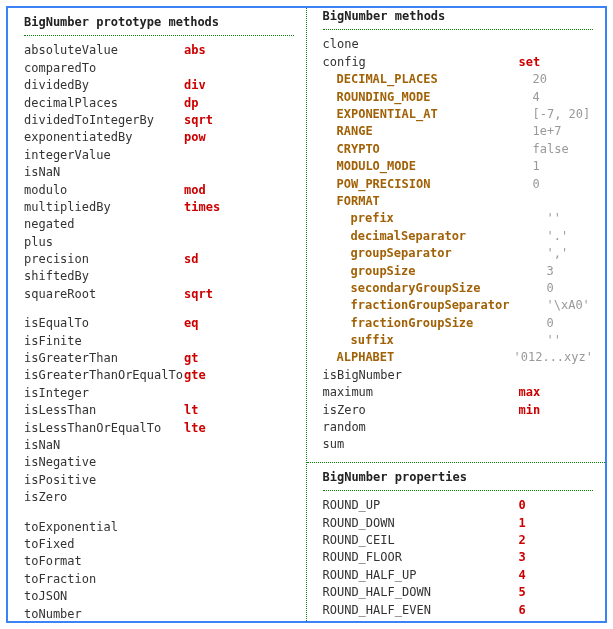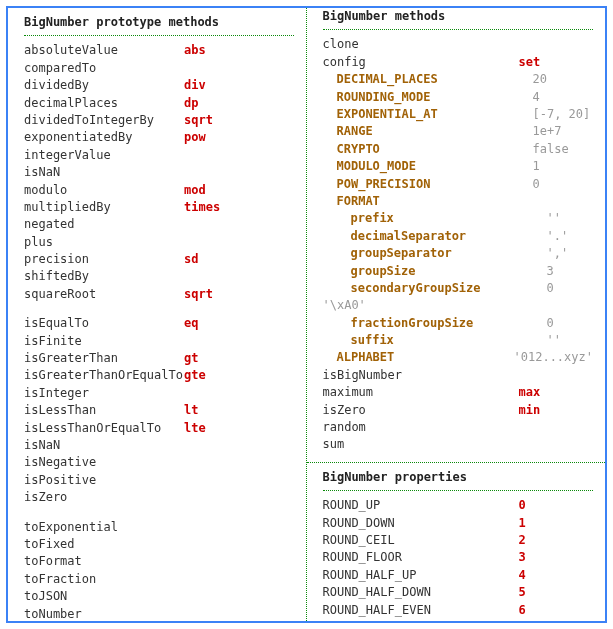--- a/index.html
+++ b/index.html
@@ -141,21 +141,21 @@
         <div class="row"><span class="name-col-right indent1"><span class="option">RANGE</span></span><span class="default">1e+7</span></div>
         <div class="row"><span class="name-col-right indent1"><span class="option">CRYPTO</span></span><span class="default">false</span></div>
         <div class="row"><span class="name-col-right indent1"><span class="option">MODULO_MODE</span></span><span class="default">1</span></div>
         <div class="row"><span class="name-col-right indent1"><span class="option">POW_PRECISION</span></span><span class="default">0</span></div>
         <div class="row"><span class="name-col-right indent1"><span class="option">FORMAT</span></span></div>
         <div class="row"><span class="name-col-right indent2"><span class="option">prefix</span></span><span class="default">''</span></div>
         <div class="row"><span class="name-col-right indent2"><span class="option">decimalSeparator</span></span><span class="default">'.'</span></div>
         <div class="row"><span class="name-col-right indent2"><span class="option">groupSeparator</span></span><span class="default">','</span></div>
         <div class="row"><span class="name-col-right indent2"><span class="option">groupSize</span></span><span class="default">3</span></div>
         <div class="row"><span class="name-col-right indent2"><span class="option">secondaryGroupSize</span></span><span class="default">0</span></div>
-        <div class="row"><span class="default">'\xA0'</span></div>
+        <div class="row"><span class="name-col-right indent2"><span class="option">fractionGroupSeparator</span></span><span class="default">'\xA0'</span></div>
         <div class="row"><span class="name-col-right indent2"><span class="option">fractionGroupSize</span></span><span class="default">0</span></div>
         <div class="row"><span class="name-col-right indent2"><span class="option">suffix</span></span><span class="default">''</span></div>
         <div class="row"><span class="name-col-right indent1"><span class="option">ALPHABET</span></span><span class="default">'012...xyz'</span></div>
         <div class="row"><span class="label">isBigNumber</span></div>
         <div class="row"><span class="label name-col-right">maximum</span><span class="alias">max</span></div>
         <div class="row"><span class="label name-col-right">isZero</span><span class="alias">min</span></div>
         <div class="row"><span class="label">random</span></div>
         <div class="row"><span class="label">sum</span></div>
       </div>
     <div class="inner-sep"></div>

